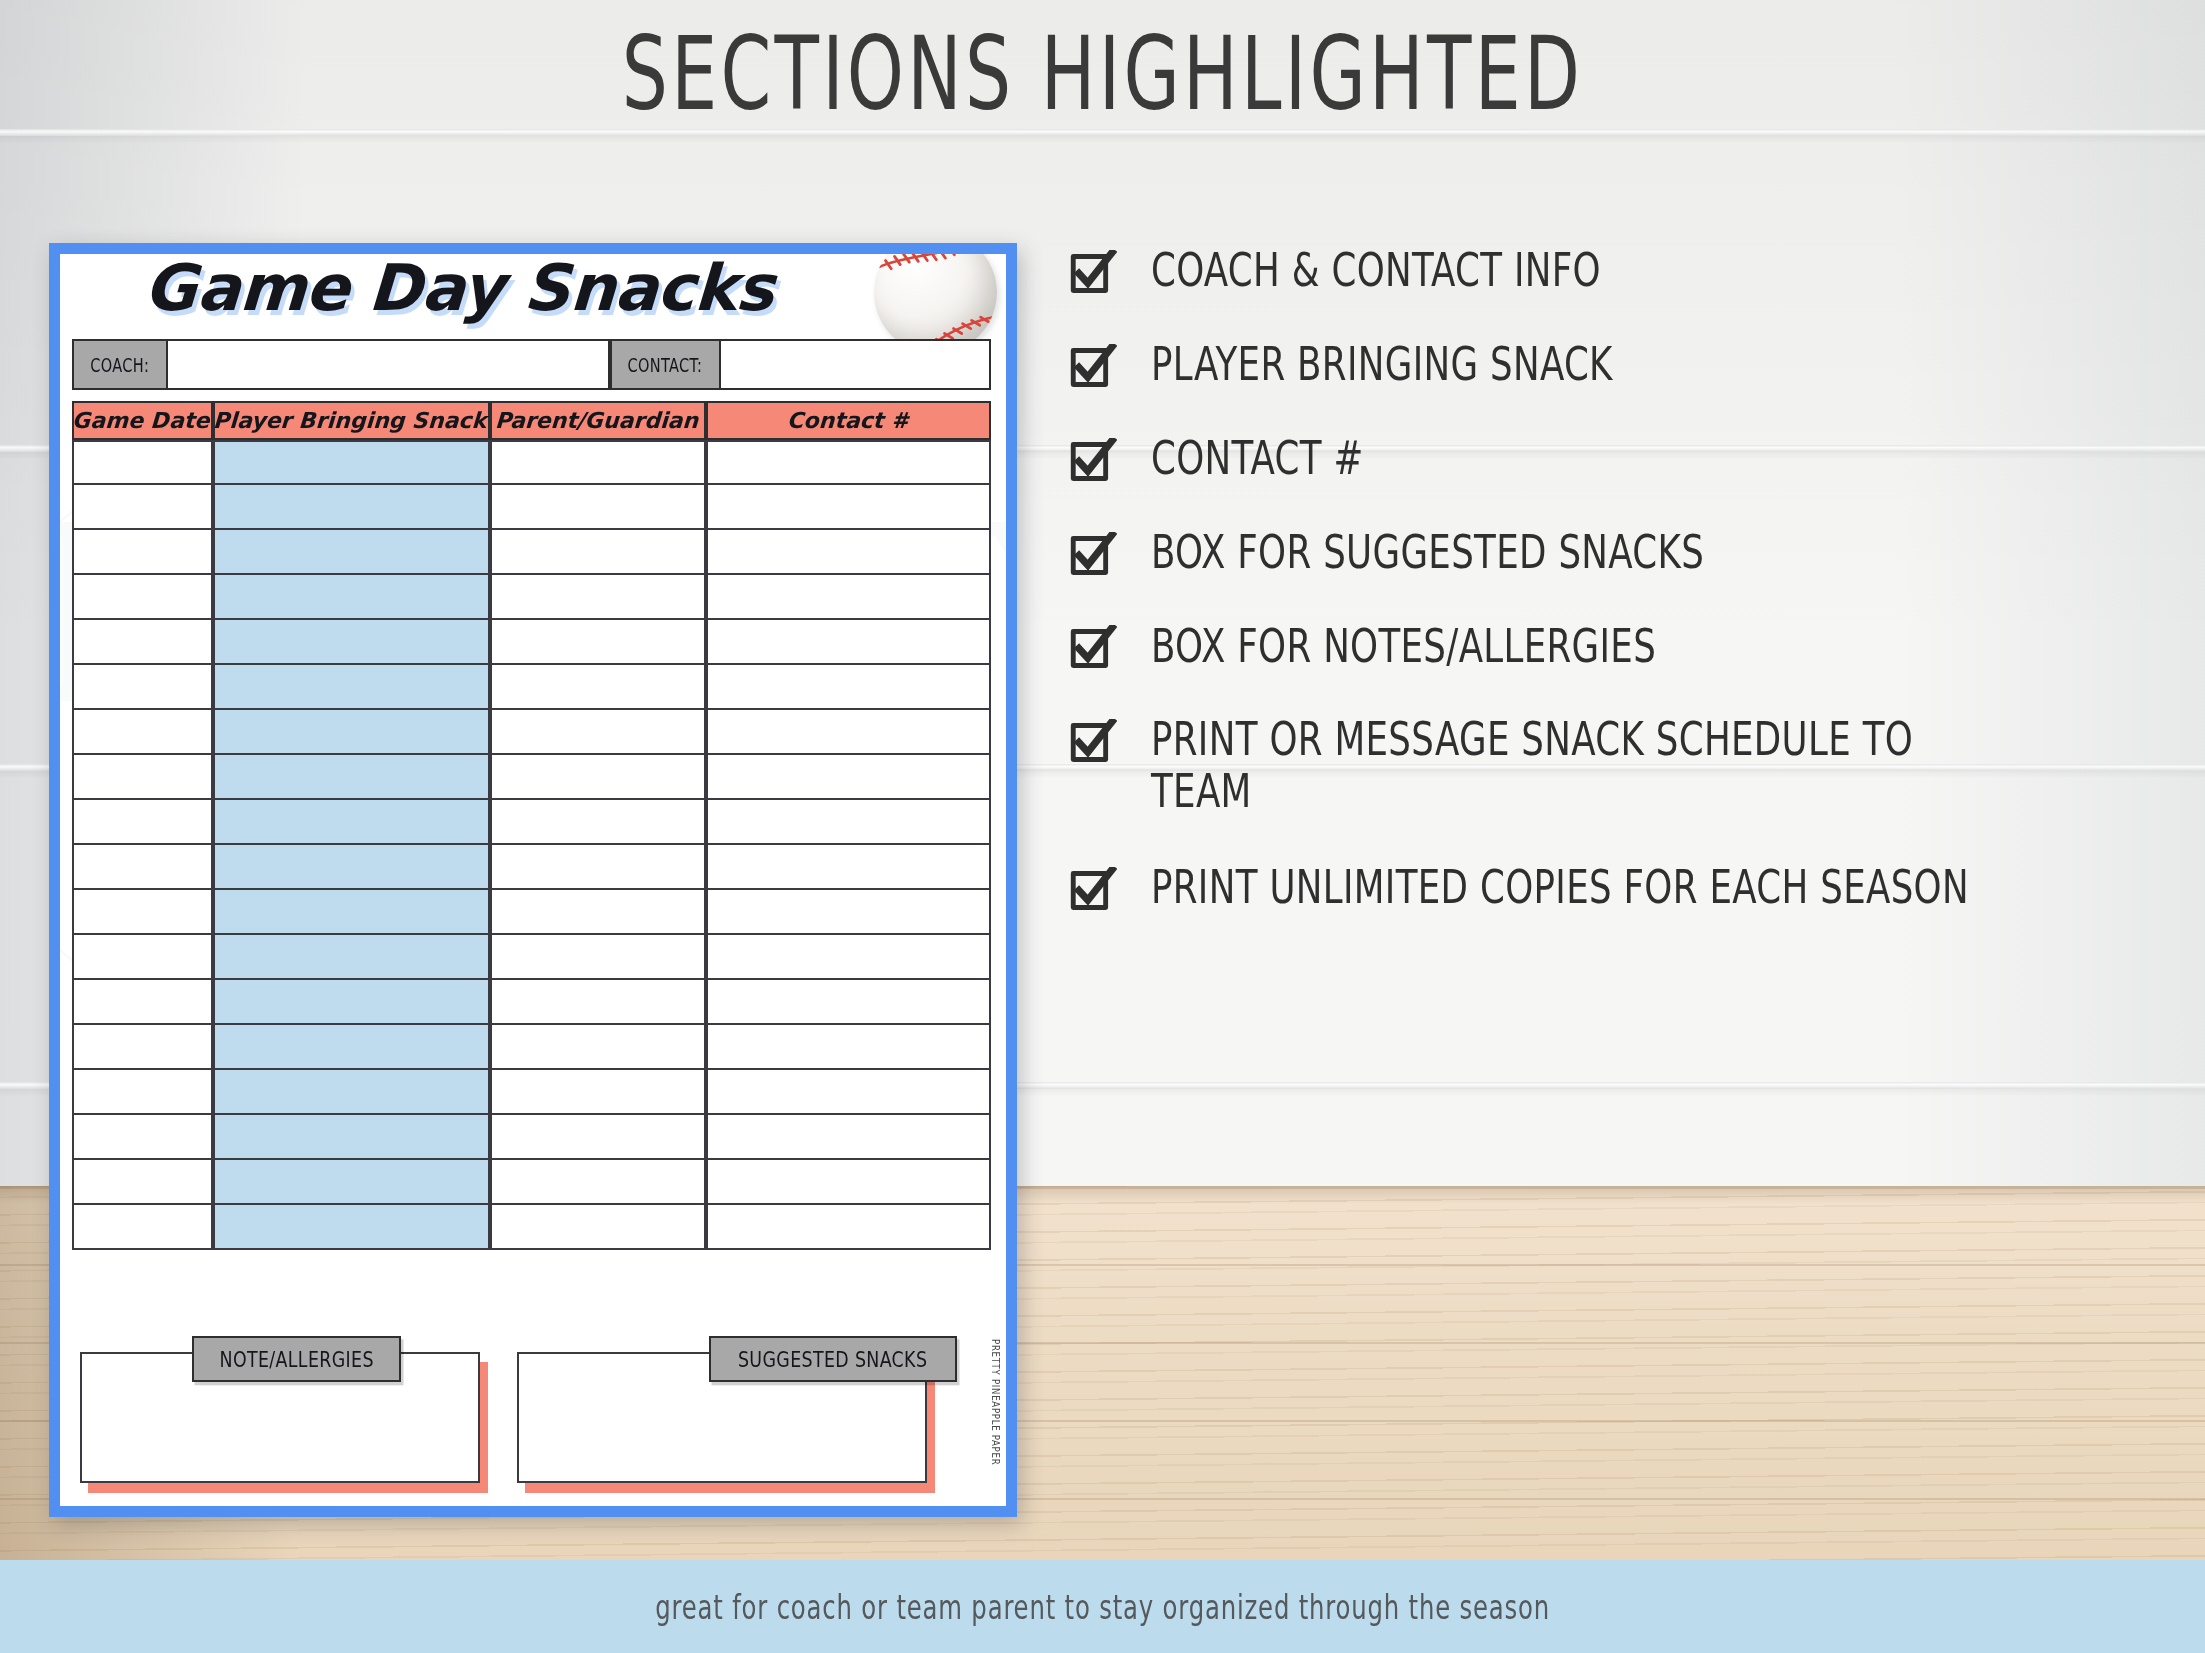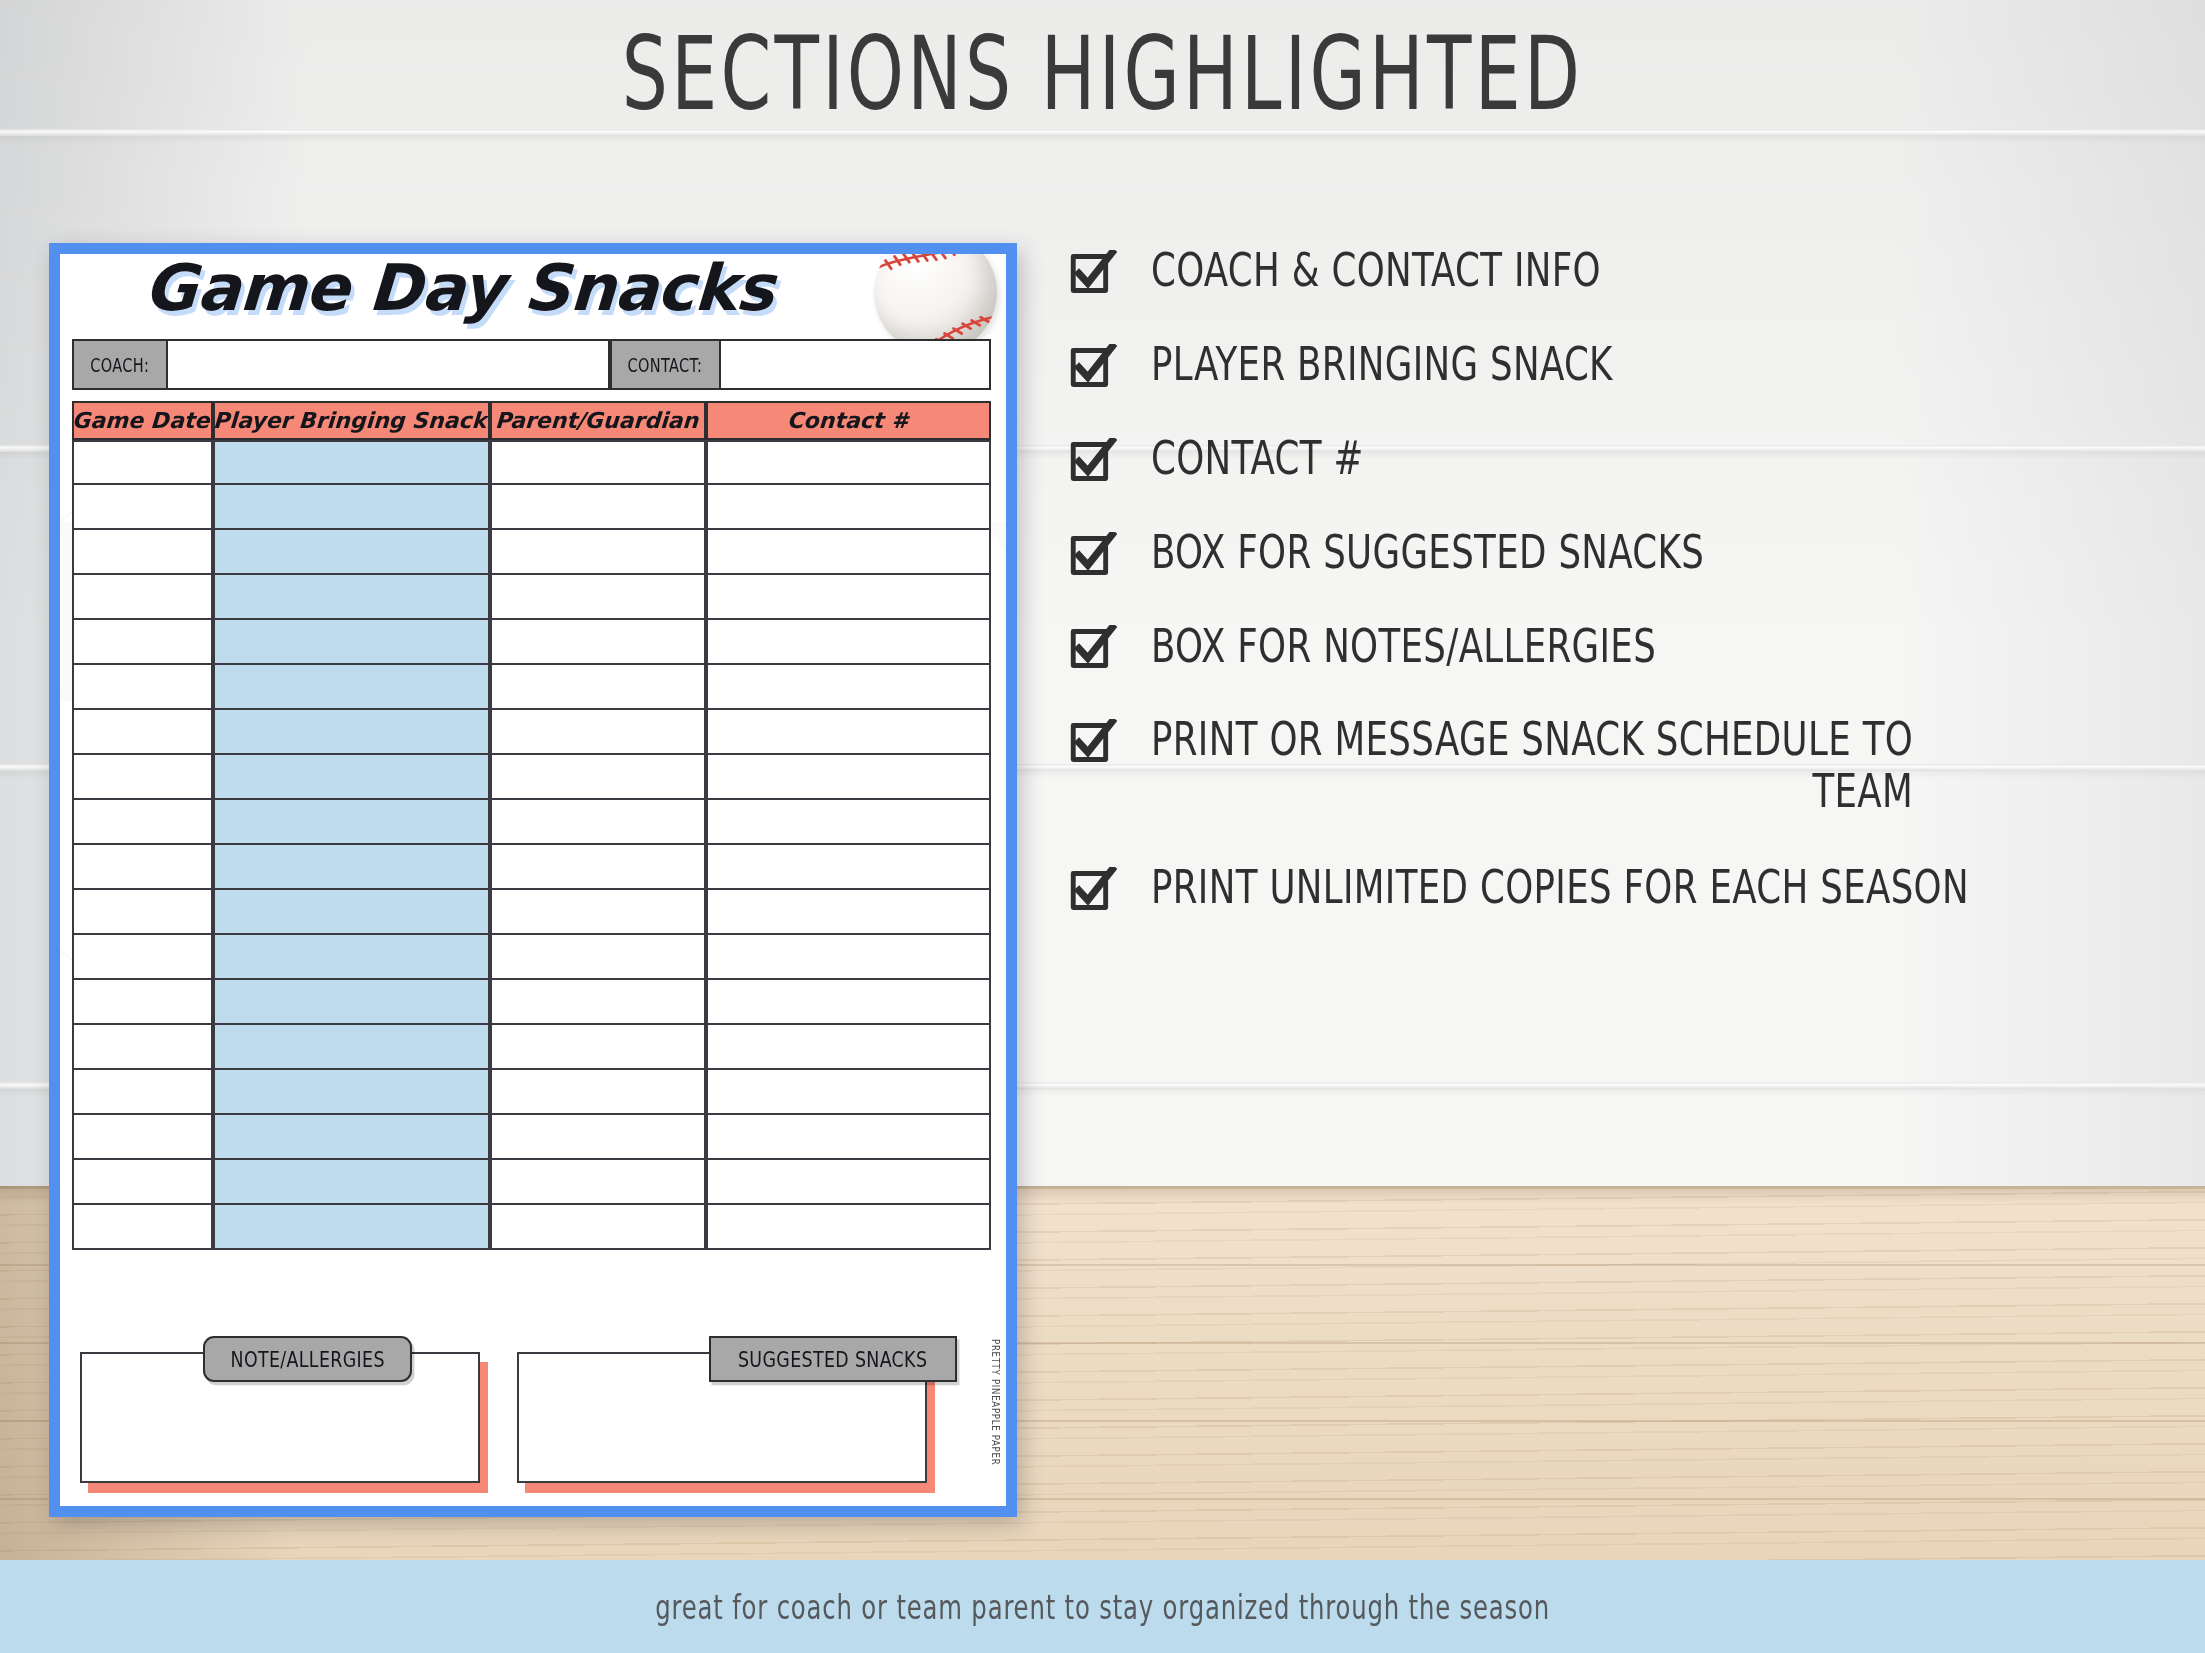--- a/index.html
+++ b/index.html
@@ -181,40 +181,39 @@
     position:absolute; top:-16.3px;
     background:#a8a8a8; border:2.5px solid #2e2e30;
     height:46px; padding:0 14.7px;
     display:flex; align-items:center; justify-content:center;
     font-family:"DejaVu Sans Condensed","Liberation Sans",sans-serif;
     font-size:22px; color:#15161c; letter-spacing:0.4px;
     box-shadow:2.5px 3.3px 0 rgba(0,0,0,0.18);
   }
   .note-box .label span{ transform:scaleX(.88); white-space:nowrap; }
   #note-allergies-box{ left:8.2px; width:400px; }
-  #note-allergies-box .label{ left:123px;border-radius:11px; }
+  #note-allergies-box .label{ left:112px; }
   #suggested-snacks-box{ left:445px; width:410px; }
   #suggested-snacks-box .label{ left:192px; }
 
   #brand-watermark{
     position:absolute; right:3.3px; bottom:33px;
     writing-mode:vertical-rl;
     font-family:"DejaVu Sans Condensed","Liberation Sans",sans-serif;
     font-size:10.6px; letter-spacing:0.8px; color:#4a4a4c;
     transform:scaleY(.9);
   }
 
   
   #checklist{
     position:absolute; left:1070px; top:245px; width:1094px;
   }
   .check-item{
     display:flex; align-items:flex-start; gap:34px;
     margin-bottom:42px;
-    text-align:right;
   }
   .check-item.two-line{ margin-bottom:45px; }
   .checkbox-icon{
     flex:0 0 auto; width:47px; height:47px; position:relative; margin-top:4.9px;
   }
   .checkbox-icon svg{ display:block; }
   .check-label{
     font-family:"DejaVu Sans Condensed","Liberation Sans",sans-serif;
     font-size:46px; font-weight:300; letter-spacing:0.4px;
     color:#2f2f30; line-height:1.12;

